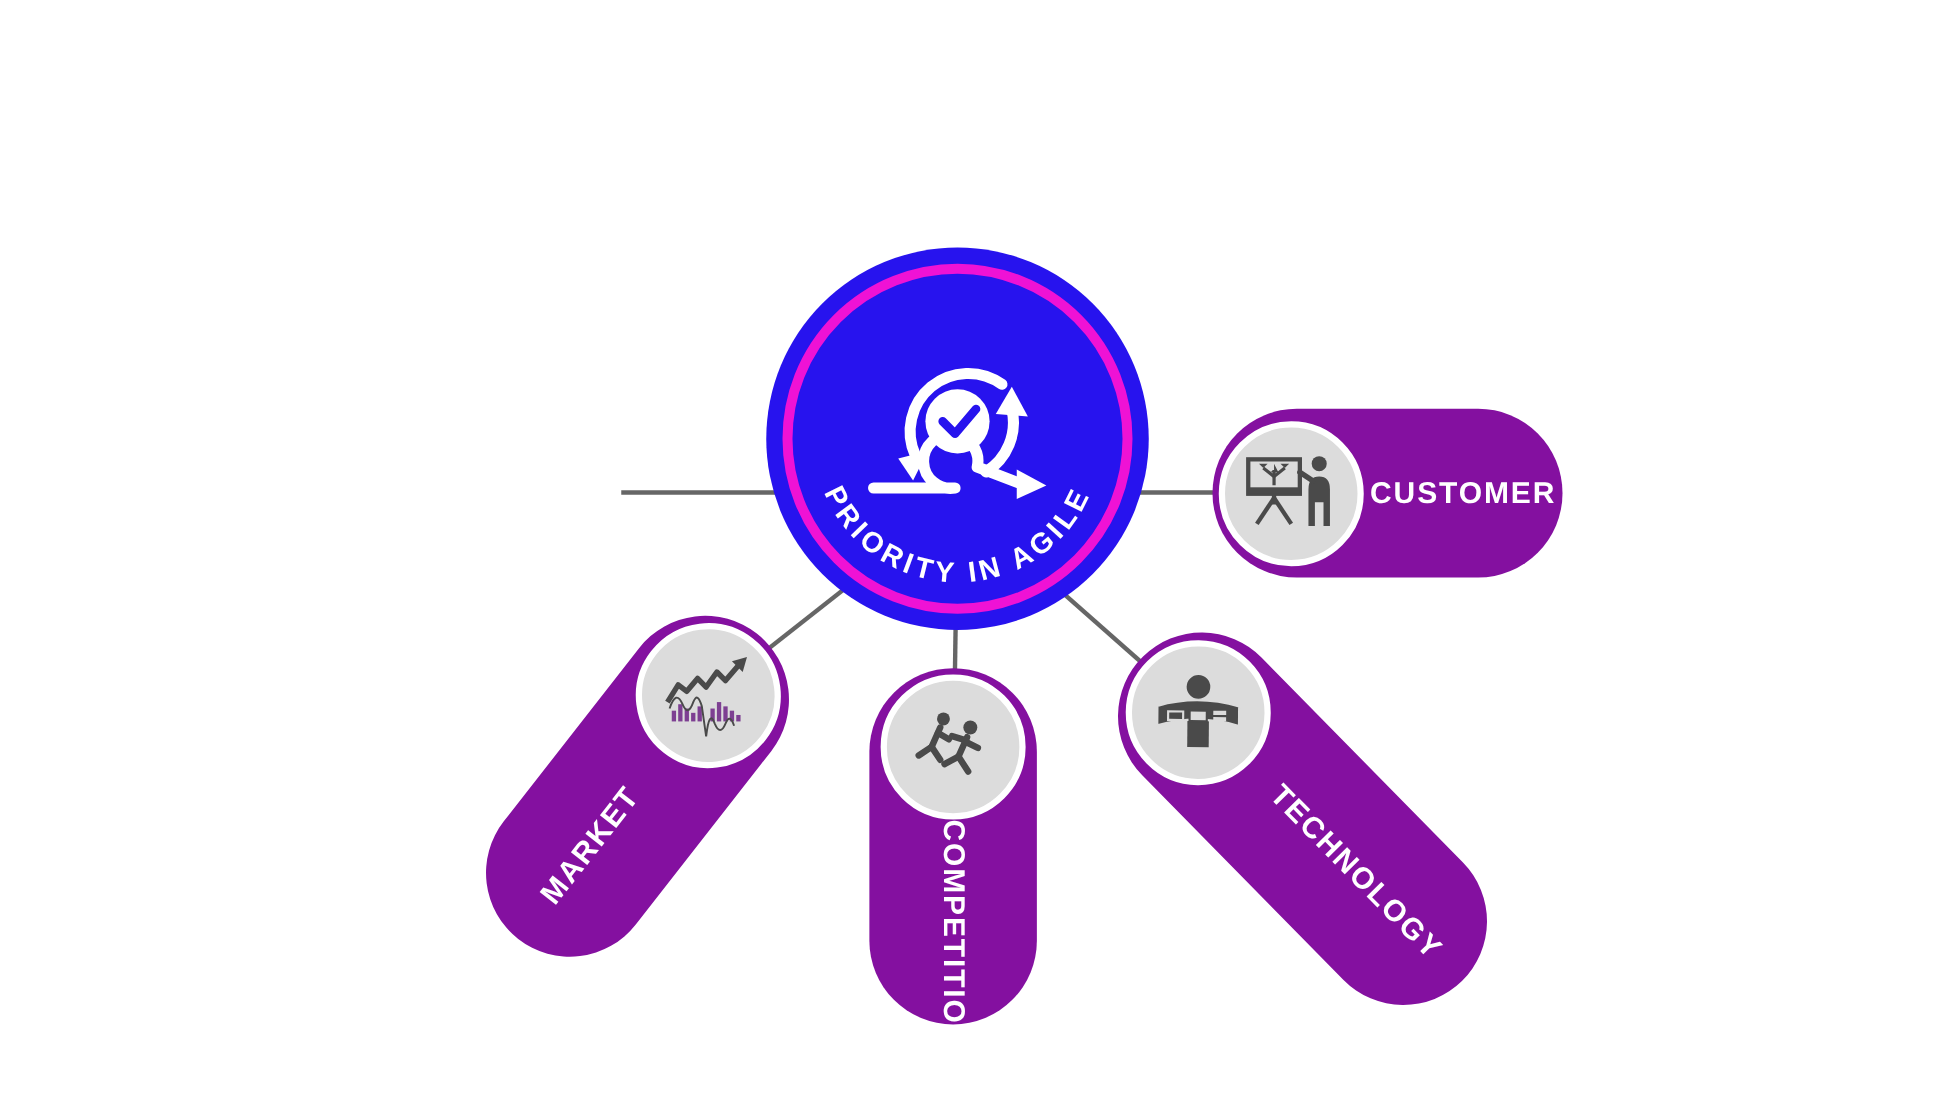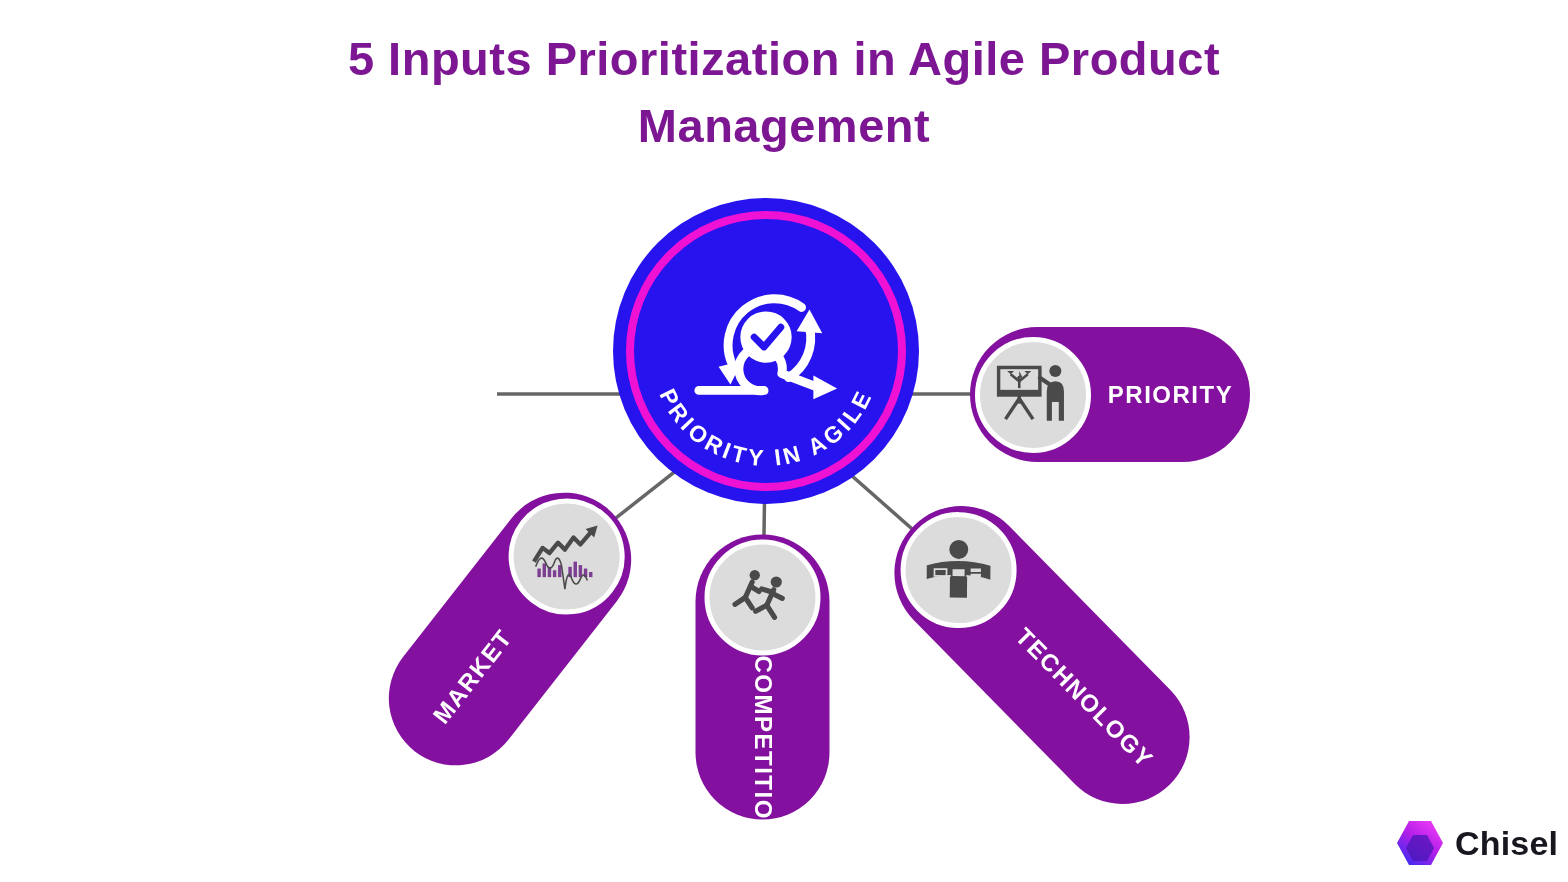--- a/index.html
+++ b/index.html
@@ -60,24 +60,20 @@
 <div class="canvas">
 
   <svg class="connectors" width="1568" height="882">
     <line x1="497" y1="394" x2="660" y2="394" stroke="#666666" stroke-width="3.5"></line>
     <line x1="1035" y1="394" x2="880" y2="394" stroke="#666666" stroke-width="3.5"></line>
     <line x1="565" y1="558" x2="766" y2="400" stroke="#666666" stroke-width="3.5"></line>
     <line x1="763" y1="602" x2="766" y2="400" stroke="#666666" stroke-width="3.5"></line>
     <line x1="962" y1="573" x2="766" y2="400" stroke="#666666" stroke-width="3.5"></line>
   </svg>
 
-  <h1 class="title">
-    <span>5 Inputs Prioritization in Agile Product</span>
-    <span>Management</span>
-  </h1>
 
   <div class="hub">
     <div class="hub-ring"></div>
 
     <svg class="hub-icon icon-svg" width="158" height="134" viewBox="0 0 160 132">
       <g fill="none" stroke="#ffffff" stroke-width="9" stroke-linecap="round" stroke-linejoin="round">
         <path d="M 116,30 A 47,47 0 0 0 46,88"></path>
         <path d="M 103,101 A 47,47 0 0 0 124,50"></path>
         <path d="M 12,114 H 78 A 22,22 0 1 1 96,97 L 130,110"></path>
       </g>
@@ -117,21 +113,21 @@
         <g fill="#4A4A4A">
           <polygon points="24,26 20,22 28,22"></polygon>
           <polygon points="44,26 40,22 48,22"></polygon>
           <polygon points="34,28 30,30 38,30 34,22"></polygon>
           <circle cx="76" cy="22" r="7"></circle>
           <path d="M66,80 V46 q0,-12 10,-12 q10,0 10,12 v34 h-6 V58 h-8 v22 z"></path>
           <path d="M70,38 L58,30" stroke="#4A4A4A" stroke-width="5" stroke-linecap="round"></path>
         </g>
       </svg>
     </div>
-    <span class="pill-label">PRIORITY</span>
+    <span class="pill-label">CUSTOMER</span>
   </div>
 
   <div class="pill pill-market">
     <span class="pill-label">MARKET</span>
     <div class="node-circle">
       <svg class="icon-svg" width="86" height="86" viewBox="0 0 100 100" transform="rotate(52)">
         <g fill="#7D3F92">
           <rect x="16" y="64" width="4" height="10"></rect>
             <rect x="22" y="58" width="4" height="16"></rect>
           <rect x="28" y="62" width="4" height="12"></rect>
@@ -182,28 +178,14 @@
         <path d="M12,44 Q50,33 88,44 L88,62 Q50,51 12,62 Z" fill="#4A4A4A" stroke="#DCDCDC" stroke-width="2"></path>
         <rect x="42" y="48" width="16" height="10" fill="#DCDCDC" stroke="#4A4A4A" stroke-width="2"></rect>
         <rect x="64" y="48" width="12" height="4" fill="#DCDCDC"></rect>
         <rect x="64" y="54" width="12" height="4" fill="#DCDCDC"></rect>
         <rect x="22" y="49" width="14" height="8" fill="none" stroke="#DCDCDC" stroke-width="2"></rect>
       </svg>
     </div>
     <span class="pill-label">TECHNOLOGY</span>
   </div>
 
-  <div class="brand">
-    <svg class="icon-svg" width="48" height="46" viewBox="0 0 48 46">
-      <defs>
-        <linearGradient id="hexgrad" x1="85%" y1="5%" x2="15%" y2="95%">
-          <stop offset="0%" stop-color="#ED3BF7"></stop>
-          <stop offset="48%" stop-color="#B21FE8"></stop>
-          <stop offset="100%" stop-color="#3E2BF0"></stop>
-        </linearGradient>
-      </defs>
-      <polygon points="13,1 35,1 47,23 35,45 13,45 1,23" fill="url(#hexgrad)"></polygon>
-      <polygon points="17,15 31,15 38,28 31,41 17,41 10,28" fill="#4A16B4" opacity="0.75"></polygon>
-    </svg>
-    <span class="brand-name">Chisel</span>
-  </div>
 
 </div>
 
 </body></html>

